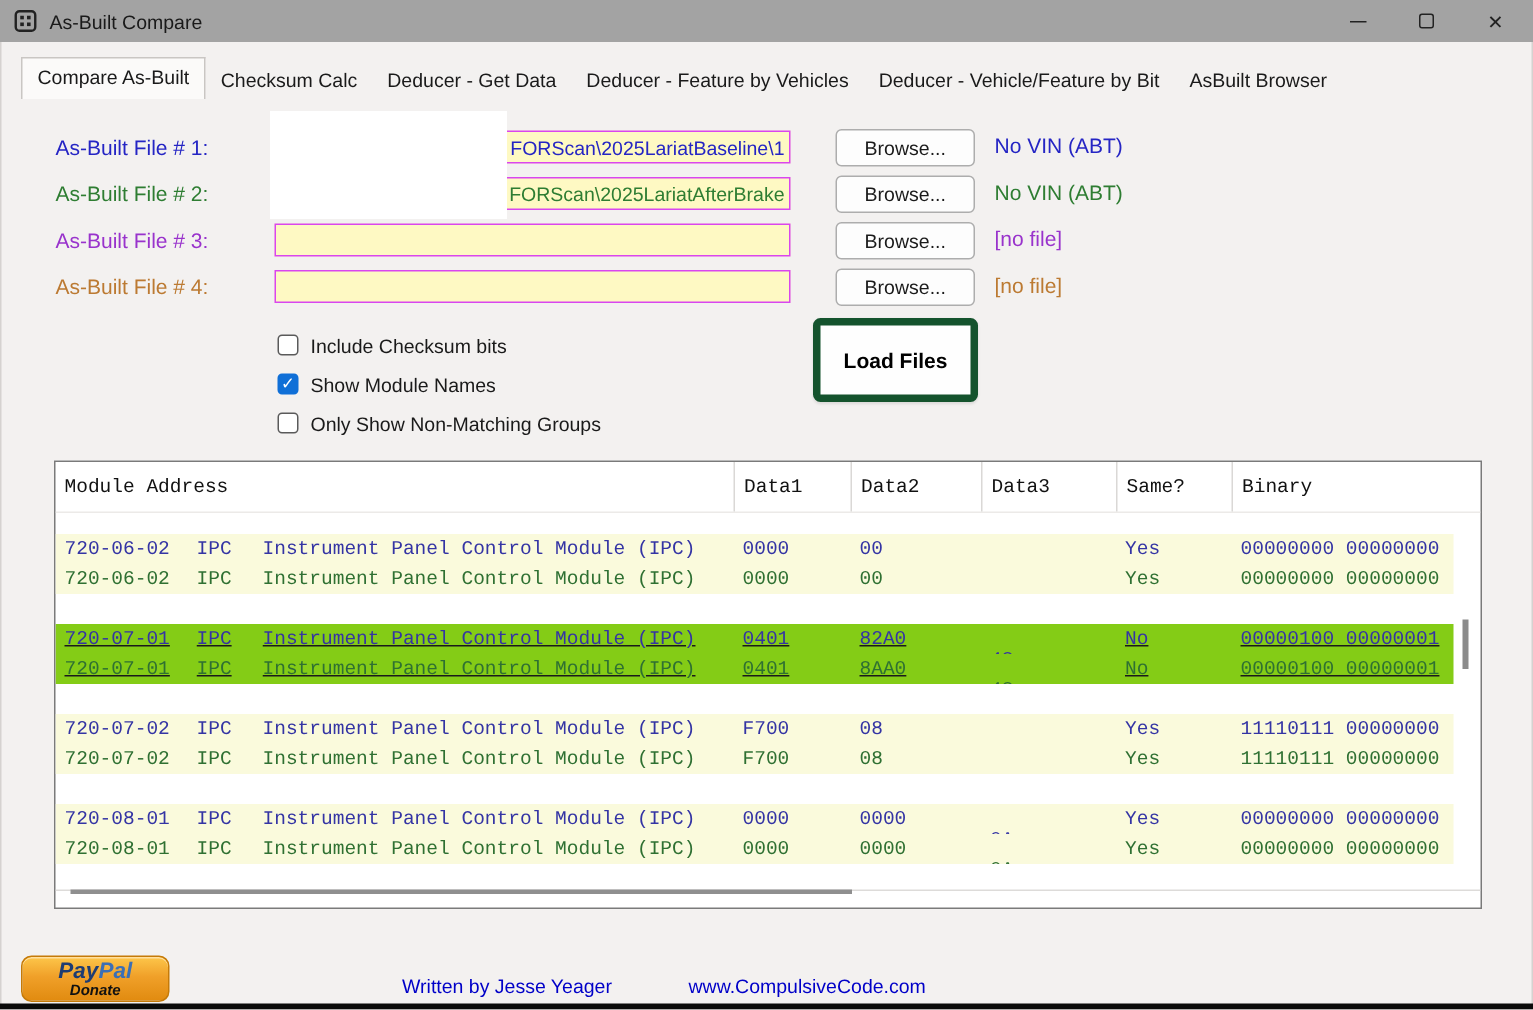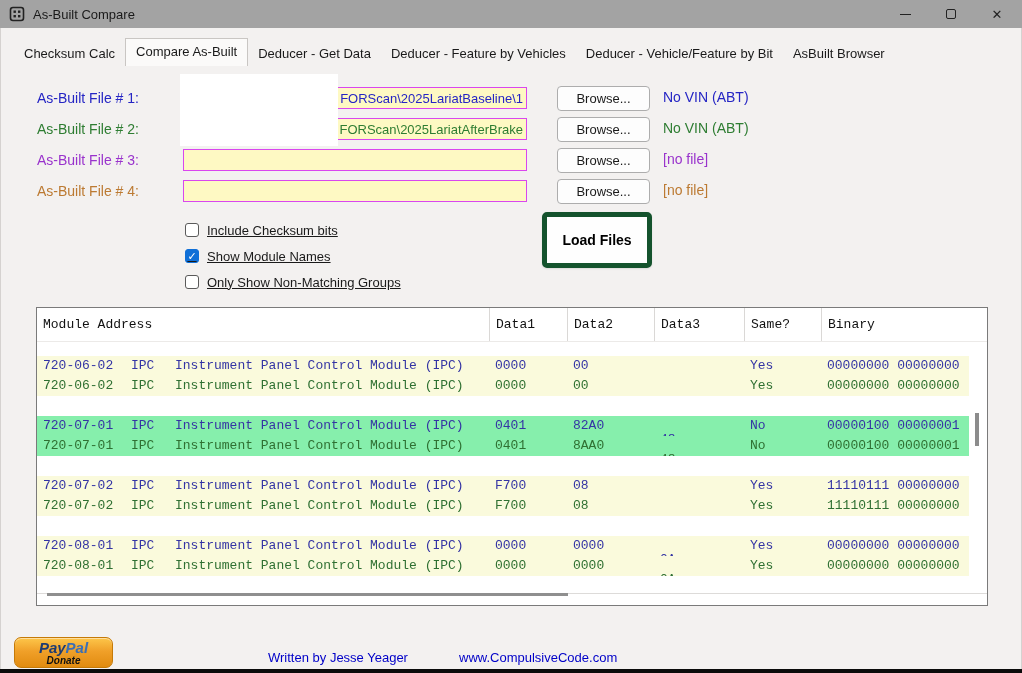--- a/index.html
+++ b/index.html
@@ -25,21 +25,21 @@
   .tab { font-size:13px; padding:4px 9px 5px; border:1px solid transparent; border-bottom:none; white-space:nowrap; }
   .tab.selected { background:#FBFAF9; border-color:#C9C6C3; padding:5px 10px 7px; position:relative; z-index:2; }
   
   .file-label { position:absolute; left:37px; width:140px; text-align:left; font-size:14px; }
   .file-input { position:absolute; left:183px; width:344px; height:22px; border:1px solid #d946ef; background:#fef9c3; font-family:"Liberation Sans",sans-serif; font-size:13px; padding:0 3px; }
   .file-input.tail { text-align:right; }
   .browse-btn { position:absolute; left:557px; width:93px; height:25px; background:#FDFDFD; border:1px solid #ADADAD; border-radius:4px; font-family:"Liberation Sans",sans-serif; font-size:13px; color:#1a1a1a; }
   .status-label { position:absolute; left:663px; font-size:14px; white-space:nowrap; }
   .redaction { position:absolute; left:180px; top:74px; width:158px; height:72px; background:#FFFFFF; z-index:5; }
   .checkbox-group { position:absolute; left:185px; top:221px; }
-  .cb-row { display:flex; align-items:center; gap:8px; height:18px; margin-bottom:8px; font-size:13px; white-space:nowrap;text-decoration:underline; }
+  .cb-row { display:flex; align-items:center; gap:8px; height:18px; margin-bottom:8px; font-size:13px; white-space:nowrap; }
   .cb { width:14px; height:14px; border:1px solid #5a5a5a; border-radius:3px; background:#fff; flex:0 0 auto;
         display:flex; align-items:center; justify-content:center; font-size:11px; line-height:1; color:#fff; }
   .cb.checked { background:#0F6FD7; border-color:#0F6FD7; }
   .load-btn { position:absolute; left:542px; top:212px; width:110px; height:56px; background:#FEFEFE; border:5px solid #14532d; border-radius:5px; font-family:Liberation Sans, sans-serif; font-weight:bold; font-size:14px; box-shadow:0 1px 2px rgba(0,0,0,.10); }
   
   .table { position:absolute; left:36px; top:307px; width:952px; height:299px; background:#fff; border:1px solid #7a7a7a;
            font-family:"Liberation Mono","DejaVu Sans Mono",monospace; font-size:13px; overflow:hidden; }
   .thead { display:flex; height:34px; align-items:stretch; border-bottom:1px solid #ECEAE8; color:#111; }
   .th { padding-left:6px; display:flex; align-items:center; white-space:pre; }
   .th + .th { border-left:1px solid #DAD8D6; }
@@ -84,22 +84,22 @@
     <div class="win-btn">
         <span class="glyph-max"></span>
       </div>
     <div class="win-btn">
         <span class="glyph-close">✕</span>
       </div>
   </div>
 </div>
 
 <div class="tabstrip">
+  <div class="tab selected">Compare As-Built</div>
   <div class="tab">Checksum Calc</div>
-  <div class="tab selected">Compare As-Built</div>
   <div class="tab">Deducer - Get Data</div>
   <div class="tab">Deducer - Feature by Vehicles</div>
   <div class="tab">Deducer - Vehicle/Feature by Bit</div>
   <div class="tab">AsBuilt Browser</div>
 </div>
 
 <span class="file-label" style="top: 90px; color: rgb(37, 37, 196);">As-Built File # 1:</span>
 <span class="file-label" style="top: 121px; color: rgb(46, 125, 50);">As-Built File # 2:</span>
 <span class="file-label" style="top: 152px; color: rgb(153, 51, 204);">As-Built File # 3:</span>
 <span class="file-label" style="top: 183px; color: rgb(188, 122, 50);">As-Built File # 4:</span>
@@ -163,21 +163,21 @@
           <span class="cell c-addr">720-06-02</span>
           <span class="cell c-code">IPC</span>
           <span class="cell c-mod">Instrument Panel Control Module (IPC)</span>
           <span class="cell c-d1">0000</span>
           <span class="cell c-d2">00</span>
           <span class="cell c-d3"></span>
           <span class="cell c-same">Yes</span>
           <span class="cell c-bin">00000000 00000000</span>
         </div>
       </div>
-      <div class="group" style="background: #86efac;">
+      <div class="group" style="background: #84cc16; text-decoration: underline;">
         <div class="row" style="color: rgb(52, 52, 164);">
           <span class="cell c-addr">720-07-01</span>
           <span class="cell c-code">IPC</span>
           <span class="cell c-mod">Instrument Panel Control Module (IPC)</span>
           <span class="cell c-d1">0401</span>
           <span class="cell c-d2">82A0</span>
           <span class="cell c-d3">48</span>
           <span class="cell c-same">No</span>
           <span class="cell c-bin">00000100 00000001</span>
         </div>

